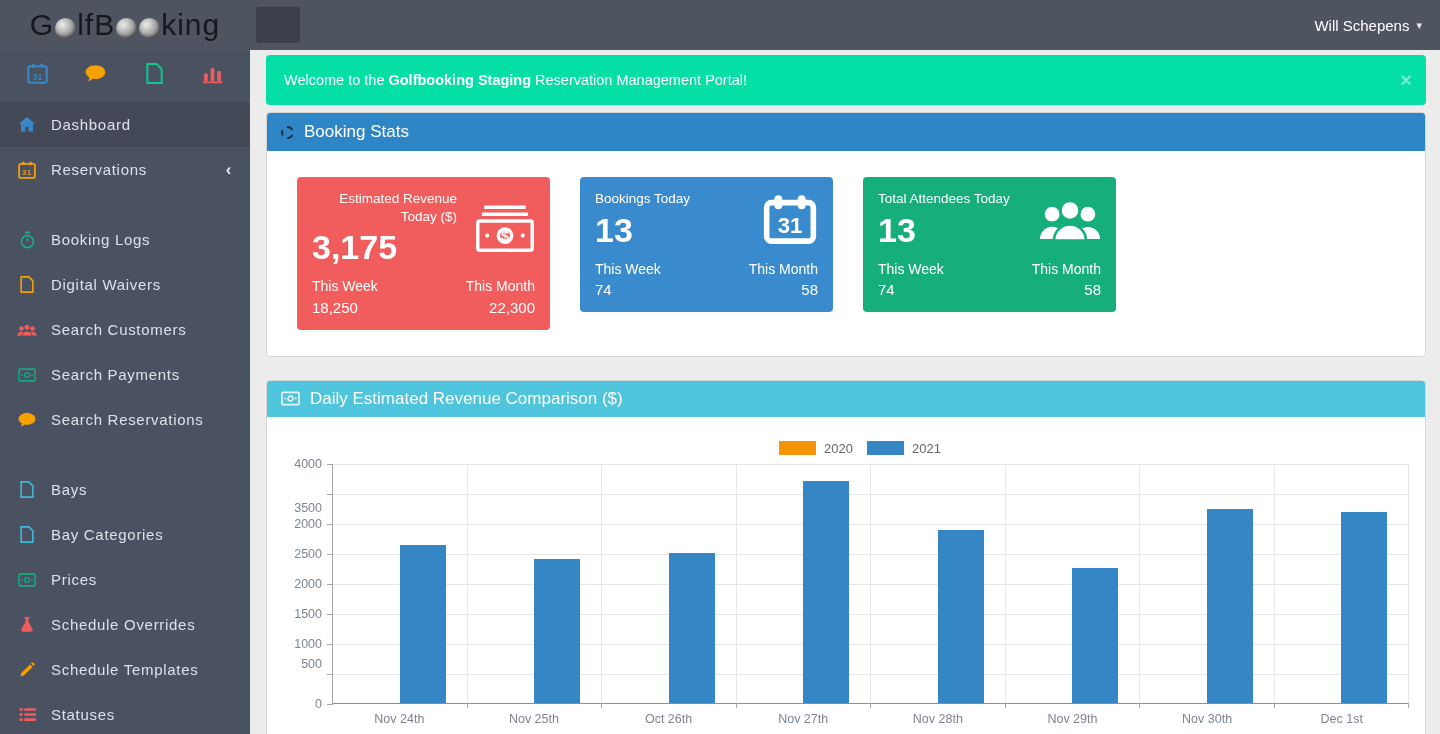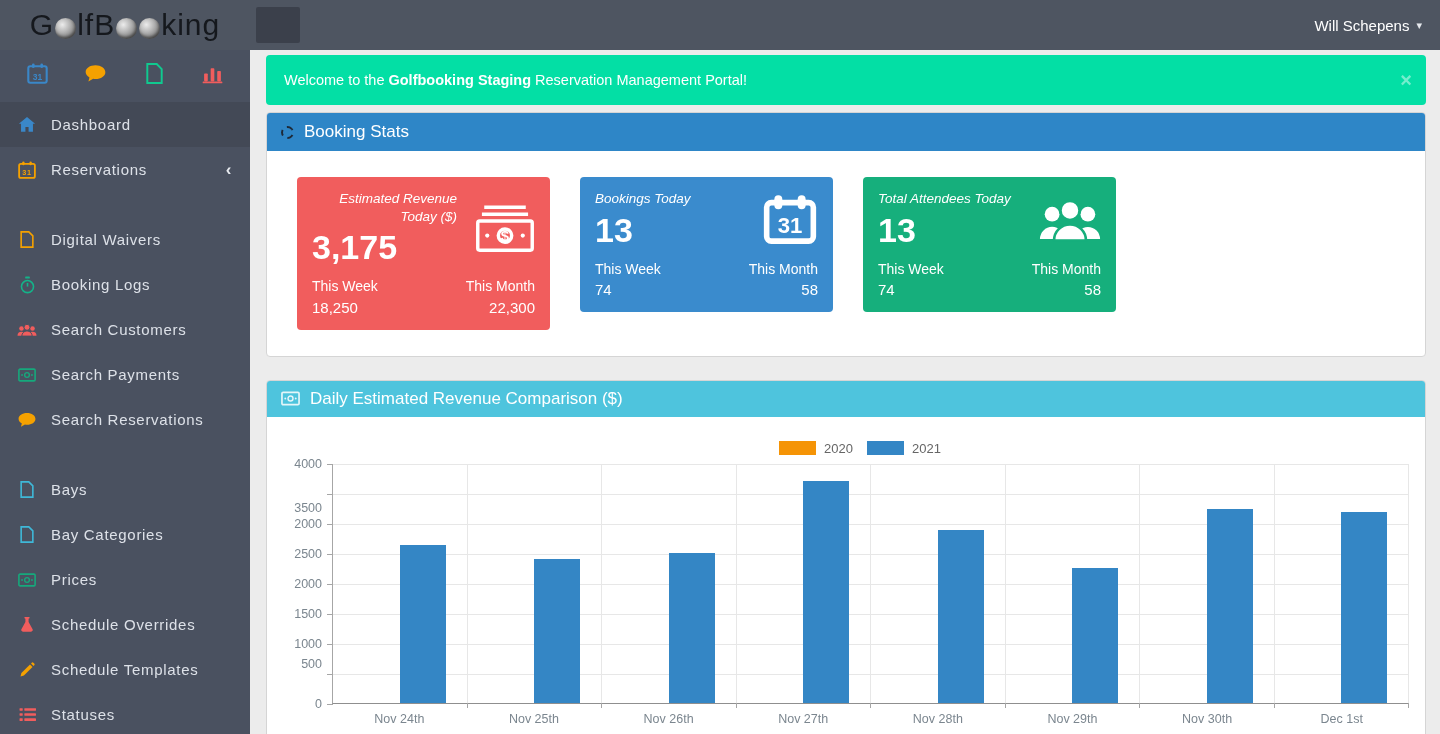--- a/index.html
+++ b/index.html
@@ -56,21 +56,21 @@
   .head-icon { display:flex; align-items:center; opacity:.85; }
 
   
   .cards { display:flex; gap:30px; padding:26px 30px; align-items:flex-start; }
   .card { width:253px; border-radius:4px; color:#fff; padding:13px 15px 11px; }
   .card-red { background:#f15d5d; }
   .card-blue { background:#3a8bcd; }
   .card-green { background:#16af7c; }
   .card-top { display:flex; }
   .card-left { flex:1; min-width:0; }
-  .card-title { font-size:13.5px; line-height:1.3;font-style:italic; }
+  .card-title { font-size:13.5px; line-height:1.3; }
   .card-red .card-title { text-align:right; padding-right:14px; }
   .card-value { font-size:34px; font-weight:bold; margin-top:4px; line-height:1.1; }
   .card-icon { width:64px; display:flex; align-items:center; justify-content:flex-end; flex-shrink:0; }
   .card-bottom { display:flex; justify-content:space-between; margin-top:10px; font-size:14px; }
   .cb-col { line-height:1.45; }
   .cb-col.right { text-align:right; }
   .cb-val { font-size:15px; }
 
   
   .chart-body { padding:24px 12px 14px 10px; }
@@ -167,38 +167,38 @@
               <text x="8" y="12.6" font-size="6.5" font-weight="bold" fill="currentColor" text-anchor="middle" font-family="Liberation Sans, sans-serif">31</text>
             </svg>
         </span>
         <span class="nav-label">Reservations</span>
         <span class="nav-chevron">‹</span>
       </div>
 
       <div class="nav-spacer"></div>
 
       <div class="nav-item">
-        <span class="nav-icon ic-orange">
-          <svg viewBox="0 0 13 16" width="14" height="17">
-              <path d="M1 .8h7.2L12 4.6v10.6H1z" fill="none" stroke="currentColor" stroke-width="1.5"></path>
-            </svg>
-        </span>
-        <span class="nav-label">Digital Waivers</span>
-      </div>
-      <div class="nav-item">
         <span class="nav-icon ic-green">
           <svg viewBox="0 0 16 17" width="17" height="18">
               <g fill="none" stroke="currentColor" stroke-width="1.5">
                 <circle cx="8" cy="10" r="5.7"></circle>
                 <path d="M8 10V6.5"></path>
               </g>
               <rect x="5.8" y="0.4" width="4.4" height="2" rx="0.6" fill="currentColor"></rect>
             </svg>
         </span>
         <span class="nav-label">Booking Logs</span>
+      </div>
+      <div class="nav-item">
+        <span class="nav-icon ic-orange">
+          <svg viewBox="0 0 13 16" width="14" height="17">
+              <path d="M1 .8h7.2L12 4.6v10.6H1z" fill="none" stroke="currentColor" stroke-width="1.5"></path>
+            </svg>
+        </span>
+        <span class="nav-label">Digital Waivers</span>
       </div>
       <div class="nav-item">
         <span class="nav-icon ic-red">
           <svg viewBox="0 0 20 14" width="20" height="15" fill="currentColor">
               <circle cx="4.5" cy="6" r="2.3"></circle>
               <path d="M.5 13.2a4 4 0 018 0z"></path>
               <circle cx="15.5" cy="6" r="2.3"></circle>
               <path d="M11.5 13.2a4 4 0 018 0z"></path>
               <g stroke="#4a5160" stroke-width="1">
                 <circle cx="10" cy="4.8" r="3"></circle>
@@ -484,21 +484,21 @@
             </div>
             <div class="chart-col">
               <div class="bar" style="height: 0px; background: rgb(245, 148, 6); left: calc(50% - 46px);"></div>
               <div class="bar" style="height: 190.5px; background: rgb(52, 134, 197); left: 50%;"></div>
               <div class="x-tick"></div>
             </div>
           </div>
         <div class="x-labels">
             <div class="x-label">Nov 24th</div>
             <div class="x-label">Nov 25th</div>
-            <div class="x-label">Nov 26th</div>
+            <div class="x-label">Oct 26th</div>
             <div class="x-label">Nov 27th</div>
             <div class="x-label">Nov 28th</div>
             <div class="x-label">Nov 29th</div>
             <div class="x-label">Nov 30th</div>
             <div class="x-label">Dec 1st</div>
           </div>
       </div>
     </div>
 
   </div>

